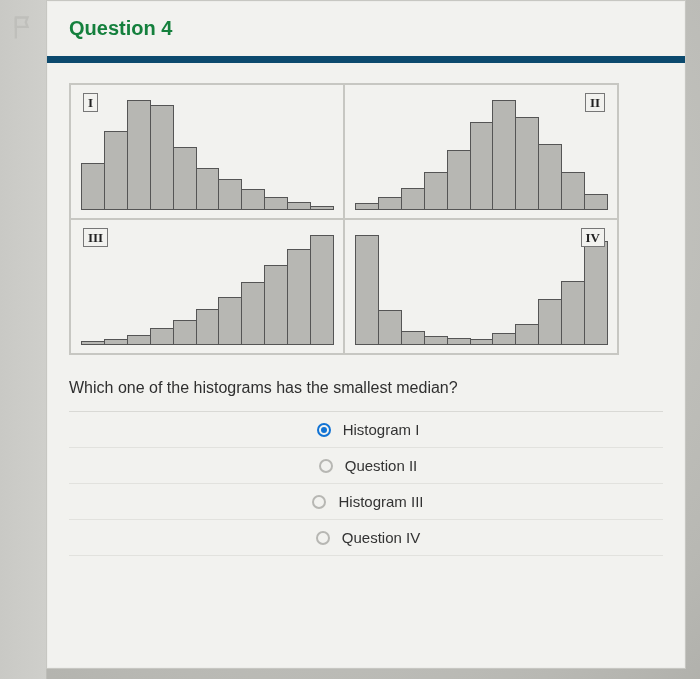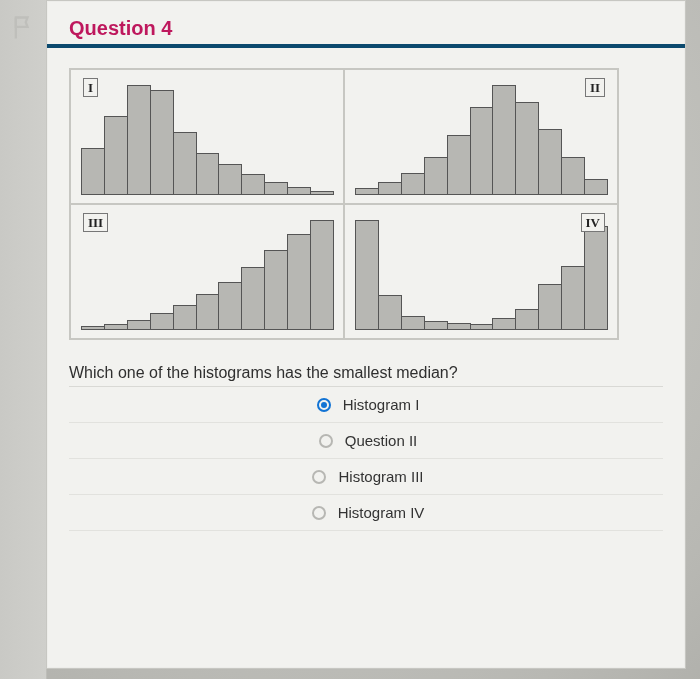--- a/index.html
+++ b/index.html
@@ -39,25 +39,25 @@
     position: absolute;
     left: 46px;
     right: 14px;
     top: 0;
     bottom: 10px;
     background: #f2f2ef;
     border: 1px solid #c7c7c2;
     box-shadow: 0 0 0 1px rgba(0,0,0,0.02) inset;
   }
   .card-header {
-    padding: 16px 22px 4px 22px;
-    border-bottom: 4px solid #0c4a6e;
+    padding: 16px 22px 16px 22px;
+    border-bottom: 7px solid #0c4a6e;
     font-size: 20px;
     font-weight: 700;
-    color: #be185d;
+    color: #15803d;
   }
   .card-body {
     padding: 20px 22px 10px 22px;
   }
   .prompt {
     font-size: 17px;
     color: #333;
     margin: 0 0 18px 0;
   }
   .hist-grid {
@@ -98,21 +98,21 @@
   .bars .bar {
     flex: 1 1 0;
     margin-right: -1px;
     background: #b7b7b3;
     border: 1px solid #555;
     box-sizing: border-box;
   }
   .question2 {
     font-size: 16px;
     color: #2f2f2f;
-    margin: 24px 0 4px 0;
+    margin: 24px 0 14px 0;
   }
   .options {
     border-top: 1px solid #d9d9d5;
   }
   .opt {
     display: flex;
     align-items: center;
     gap: 12px;
     padding: 9px 6px 9px 10px;
     border-bottom: 1px solid #e2e2de;
@@ -241,18 +241,18 @@
           <div class="opt">
             <span class="radio"></span>
             <span>Question II</span>
           </div>
           <div class="opt">
             <span class="radio"></span>
             <span>Histogram III</span>
           </div>
           <div class="opt">
             <span class="radio"></span>
-            <span>Histogram IV</span>
+            <span>Question IV</span>
           </div>
         </div>
     </div>
   </div>
 </div>
 
 </body></html>

